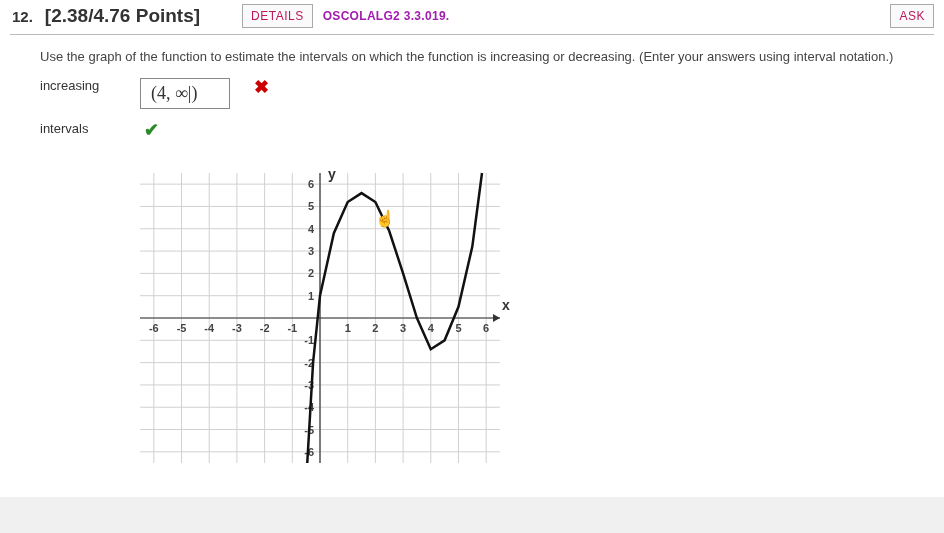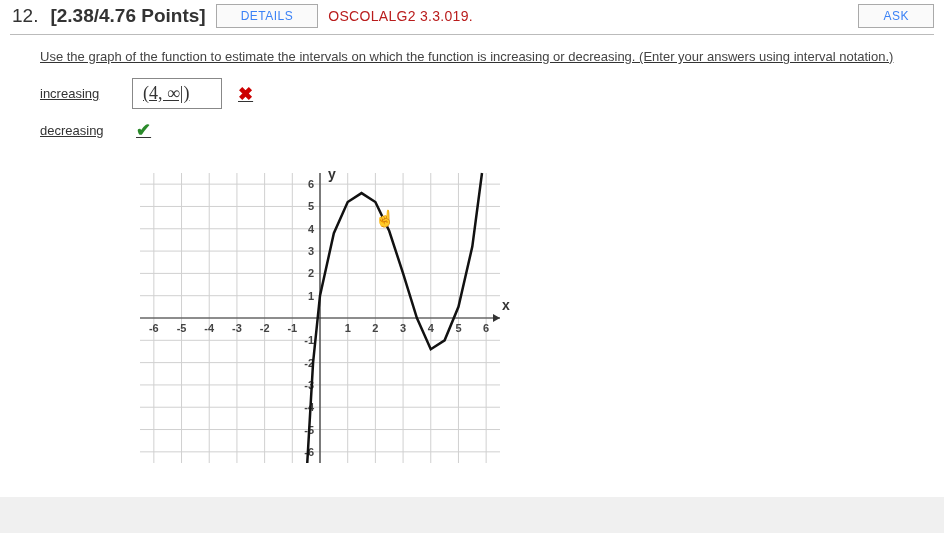--- a/index.html
+++ b/index.html
@@ -1,26 +1,26 @@
 <!DOCTYPE html>
 <html><head>
   <meta charset="utf-8">
   <style>
     * { margin: 0; padding: 0; box-sizing: border-box; }
     body { font-family: Arial, Helvetica, sans-serif; background: #f0f0f0; color: #333; width: 944px; height: 533px; overflow: hidden; }
     .page { background: #fff; padding: 0 10px 10px 10px; }
     .header { display: flex; align-items: center; gap: 10px; padding: 4px 0 6px 0; border-bottom: 1px solid #bbb; }
-    .qnum { font-size: 19px; font-weight: normal; padding: 0 2px; }
+    .qnum { font-size: 15px; font-weight: bold; padding: 0 2px; }
     .points { font-size: 19px; font-weight: bold; }
-    .btn { background: #fafafa; border: 1px solid #aaa; padding: 4px 24px; font-size: 12px; color: #3b82f6; letter-spacing: .5px; cursor: pointer; }
-    .srcref { font-size: 14px; font-weight: normal; color: #b91c1c; letter-spacing: .3px; }
+    .btn { background: #fafafa; border: 1px solid #aaa; padding: 4px 8px; font-size: 12px; color: #be185d; letter-spacing: .5px; cursor: pointer; margin-left: 32px; }
+    .srcref { font-size: 12px; font-weight: bold; color: #a21caf; letter-spacing: .3px; }
     .header-right { margin-left: auto; display: flex; gap: 8px; align-items: center; }
-    .content { padding: 14px 10px 0 30px; text-decoration: underline; }
+    .content { padding: 14px 10px 0 30px; }
     .prompt { font-size: 13px; color: #444; margin-bottom: 14px; }
-    .answer-row { display: flex; align-items: center; gap: 12px; margin-bottom: 12px; }
+    .answer-row { display: flex; align-items: flex-start; gap: 20px; margin-bottom: 12px; }
     .ans-label { font-size: 13px; color: #333; width: 80px; }
     .ans-box { border: 1px solid #888; padding: 4px 10px; font-family: "Times New Roman", serif; font-size: 18px; min-width: 90px; background: #fff; }
     .mark-x { color: #cc0000; font-size: 18px; font-weight: bold; margin-left: 4px; line-height:1; }
     .mark-v { color: #2a8a2a; font-size: 18px; font-weight: bold; margin-left: 4px; line-height:1; }
     .graph-wrap { margin-left: 80px; margin-top: 14px; }
     svg .grid line { stroke: #d0d0d0; stroke-width: 1; }
     svg .axis { stroke: #333; stroke-width: 1.2; }
     svg .tick-label { font-size: 11px; font-weight: bold; fill: #444; font-family: Arial, sans-serif; }
     svg .curve { fill: none; stroke: #111; stroke-width: 2.5; }
     svg .axis-label { font-size: 14px; font-weight: bold; fill: #333; }
@@ -42,21 +42,21 @@
   <div class="content">
     <div class="prompt">Use the graph of the function to estimate the intervals on which the function is increasing or decreasing. (Enter your answers using interval notation.)</div>
 
     <div class="answer-row">
       <span class="ans-label">increasing</span>
       <span class="ans-box">(4, ∞|)</span>
       <span class="mark-x">✖</span>
     </div>
 
     <div class="answer-row">
-      <span class="ans-label">decreasing</span>
+      <span class="ans-label">intervals</span>
       <span class="mark-v">✔</span>
     </div>
 
     <div class="graph-wrap">
       <svg id="graph-svg" width="400" height="330">
           <g class="grid">
             <line x1="33.84615384615385" y1="310" x2="33.84615384615385" y2="20"></line>
             <line x1="61.53846153846154" y1="310" x2="61.53846153846154" y2="20"></line>
             <line x1="89.23076923076924" y1="310" x2="89.23076923076924" y2="20"></line>
             <line x1="116.92307692307692" y1="310" x2="116.92307692307692" y2="20"></line>

